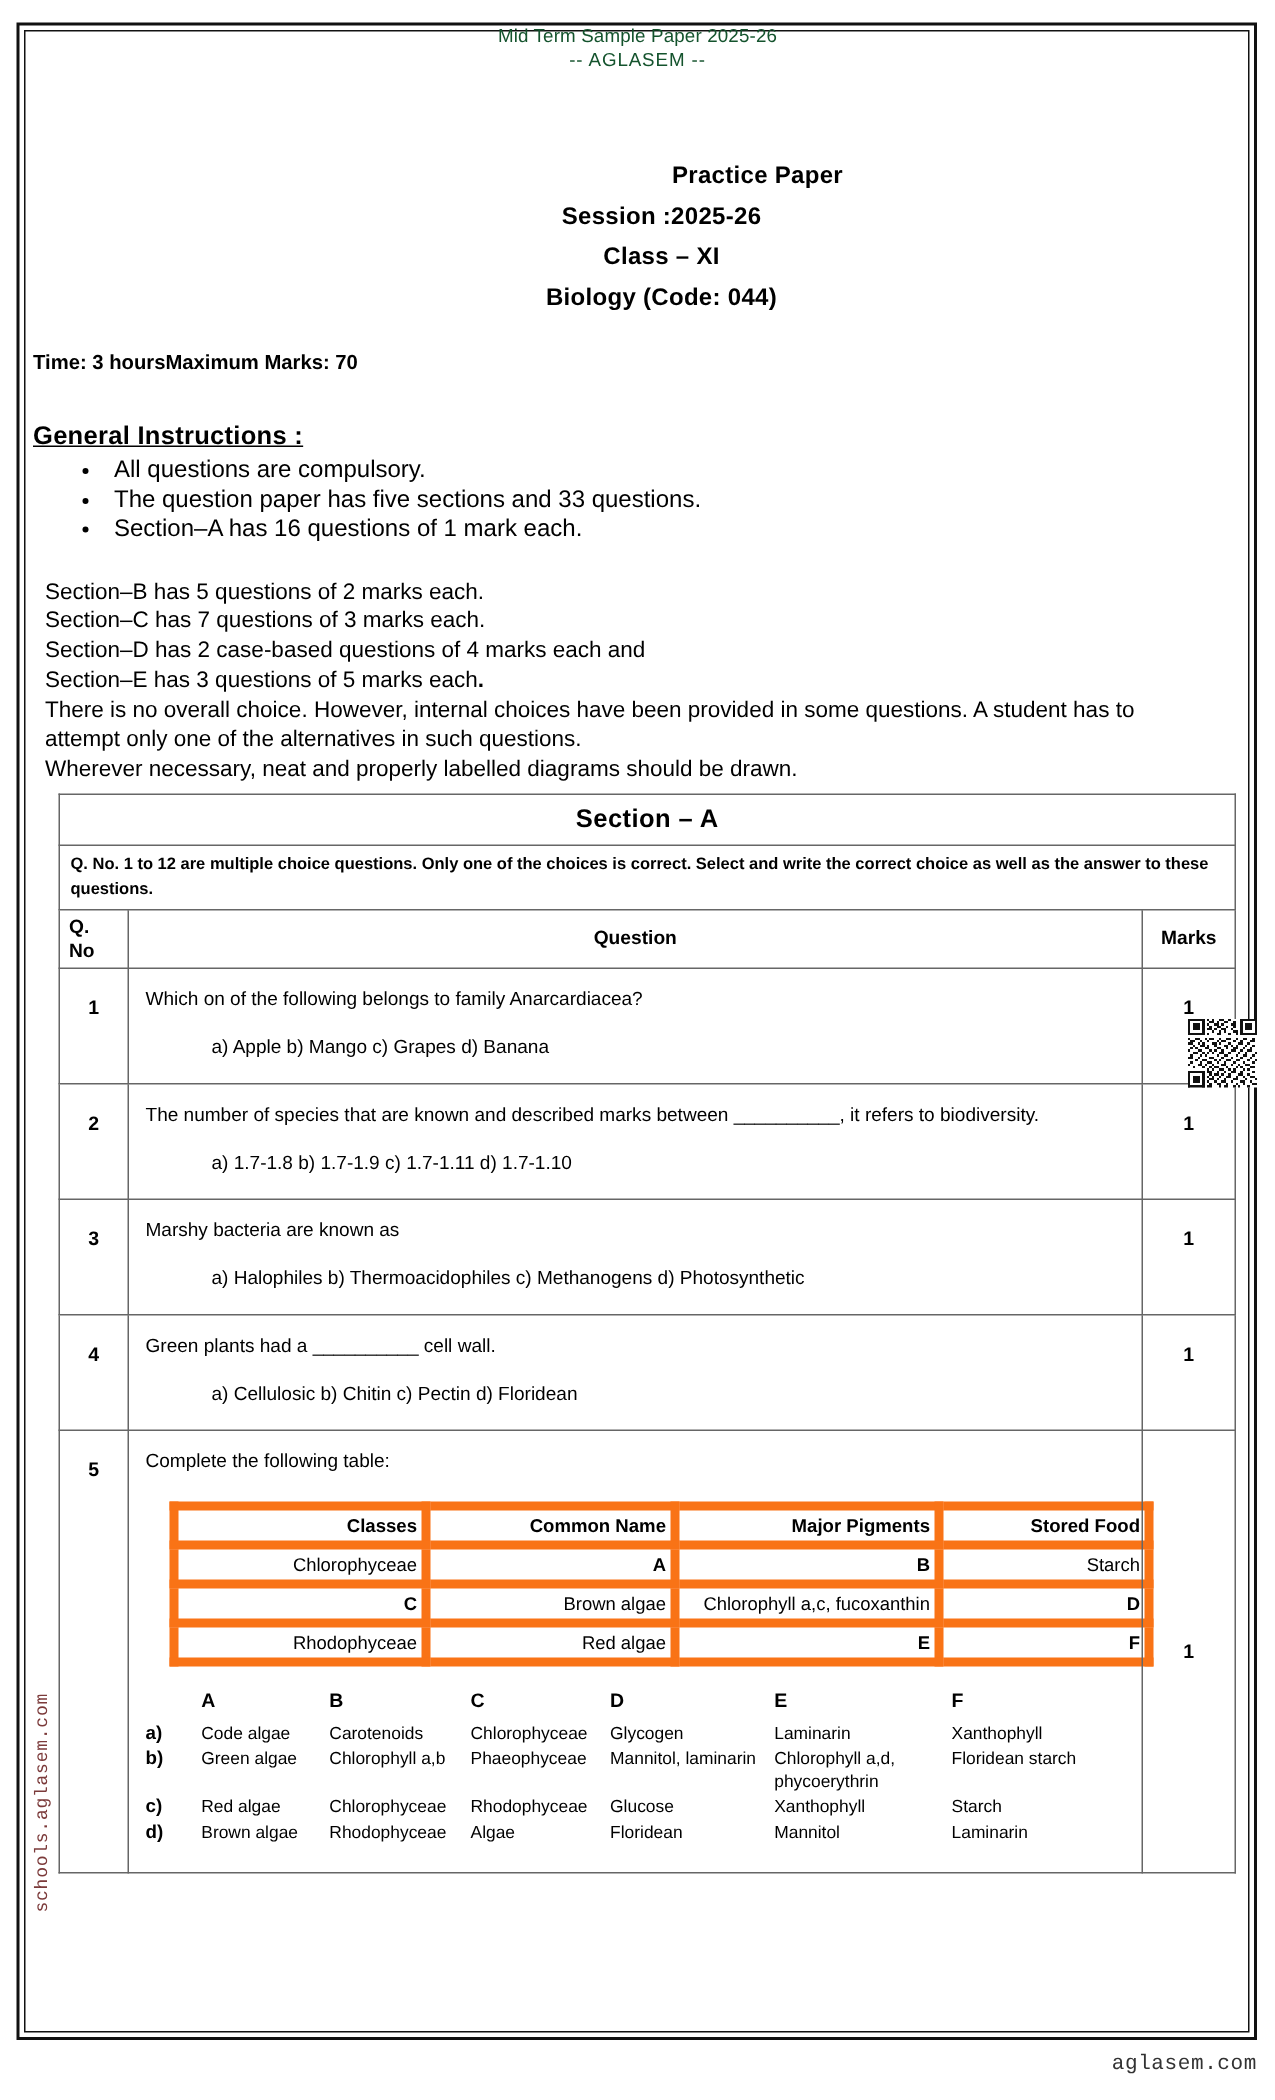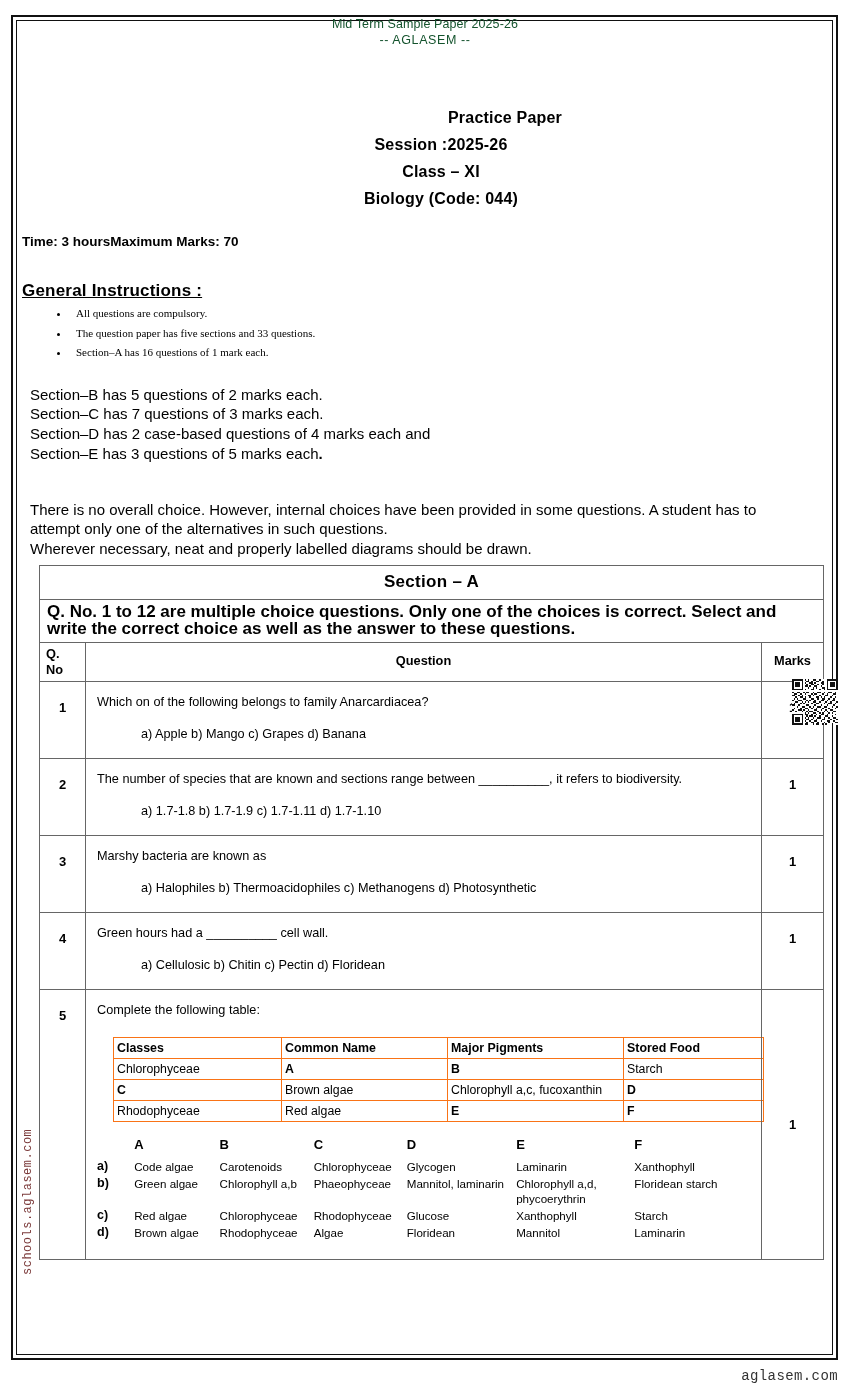--- a/index.html
+++ b/index.html
@@ -84,33 +84,32 @@
     font-size: 12.8px;
     margin-top: 23px;
     margin-left: 8px;
     letter-spacing: .25px;
   }
 
   ul.gi-bullets {
     margin: 3px 0 0 0;
     padding-left: 48px;
     list-style: disc;
-    font-size: 11px;
+    font-size: 16px;
     line-height: 19.5px;
-    font-family: Liberation Serif, serif;
   }
   ul.gi-bullets li { padding-left: 6px; }
 
   .gi-paras {
     margin-top: 22px;
     margin-left: 8px;
     font-size: 15px;
     line-height: 19.8px;
   }
-  .gi-paras .p-wrap { max-width: 760px; margin-top: 36px; }
+  .gi-paras .p-wrap { max-width: 760px; }
   .gi-paras .b-end { font-weight: bold; }
 
   
   table.qtable {
     width: 633px;
     margin-top: 6px;
     margin-left: 17px;
     border-collapse: collapse;
     table-layout: fixed;
   }
@@ -121,21 +120,21 @@
   }
   .sec-title {
     text-align: center;
     font-weight: bold;
     font-size: 17px;
     padding: 6px 0 7px 0 !important;
     letter-spacing: .3px;
   }
   .mcq-note {
     font-weight: bold;
-    font-size: 17px;
+    font-size: 11px;
     line-height: 16.5px;
     padding: 4px 6px 5px 7px !important;
   }
   .hdr-qno, .hdr-q, .hdr-marks {
     font-weight: bold;
     font-size: 12.8px;
     padding: 3px 6px 4px 6px !important;
   }
   .hdr-qno { line-height: 15.5px; }
   .hdr-q   { text-align: center; padding-top: 10px !important; }
@@ -163,23 +162,23 @@
   .qopts { padding-left: 44px; margin-top: 12px; }
 
   
   table.inner {
     margin: 16px 0 0 16px;
     width: 650px;
     border-collapse: collapse;
     table-layout: fixed;
   }
   table.inner td, table.inner th {
-    border: 1px solid #f97316;
+    border: 6px solid #f97316;
     font-size: 12.3px;
-    text-align: left;
+    text-align: right;
     padding: 2px 3px;
     line-height: 16px;
   }
   table.inner th { font-weight: bold; font-size: 12.4px; }
   table.inner td.bold { font-weight: bold; }
   .col-c1 { width: 168px; }
   .col-c2 { width: 166px; }
   .col-c3 { width: 176px; }
   .col-c4 { width: 140px; }
 
@@ -311,39 +310,39 @@
         <td class="qbody">
           <div class="qtext">Which on of the following belongs to family Anarcardiacea?</div>
           <div class="qopts">a)  Apple   b)  Mango  c) Grapes  d) Banana</div>
         </td>
         <td class="marks">1</td>
       </tr>
 
       <tr>
         <td class="qno">2</td>
         <td class="qbody">
-          <div class="qtext">The number of species that are known and sections range between __________, it refers to biodiversity.</div>
+          <div class="qtext">The number of species that are known and described marks between __________, it refers to biodiversity.</div>
           <div class="qopts">a)  1.7-1.8    b) 1.7-1.9  c) 1.7-1.11  d) 1.7-1.10</div>
         </td>
         <td class="marks">1</td>
       </tr>
 
       <tr>
         <td class="qno">3</td>
         <td class="qbody">
           <div class="qtext">Marshy bacteria are known as</div>
           <div class="qopts">a)  Halophiles  b) Thermoacidophiles c) Methanogens d) Photosynthetic</div>
         </td>
         <td class="marks">1</td>
       </tr>
 
       <tr>
         <td class="qno">4</td>
         <td class="qbody">
-          <div class="qtext">Green hours had a __________ cell wall.</div>
+          <div class="qtext">Green plants had a __________ cell wall.</div>
           <div class="qopts">a)  Cellulosic  b)  Chitin  c)  Pectin  d)  Floridean</div>
         </td>
         <td class="marks">1</td>
       </tr>
 
       <tr>
         <td class="qno">5</td>
         <td class="qbody">
           <div class="qtext">Complete the following table:</div>
 

